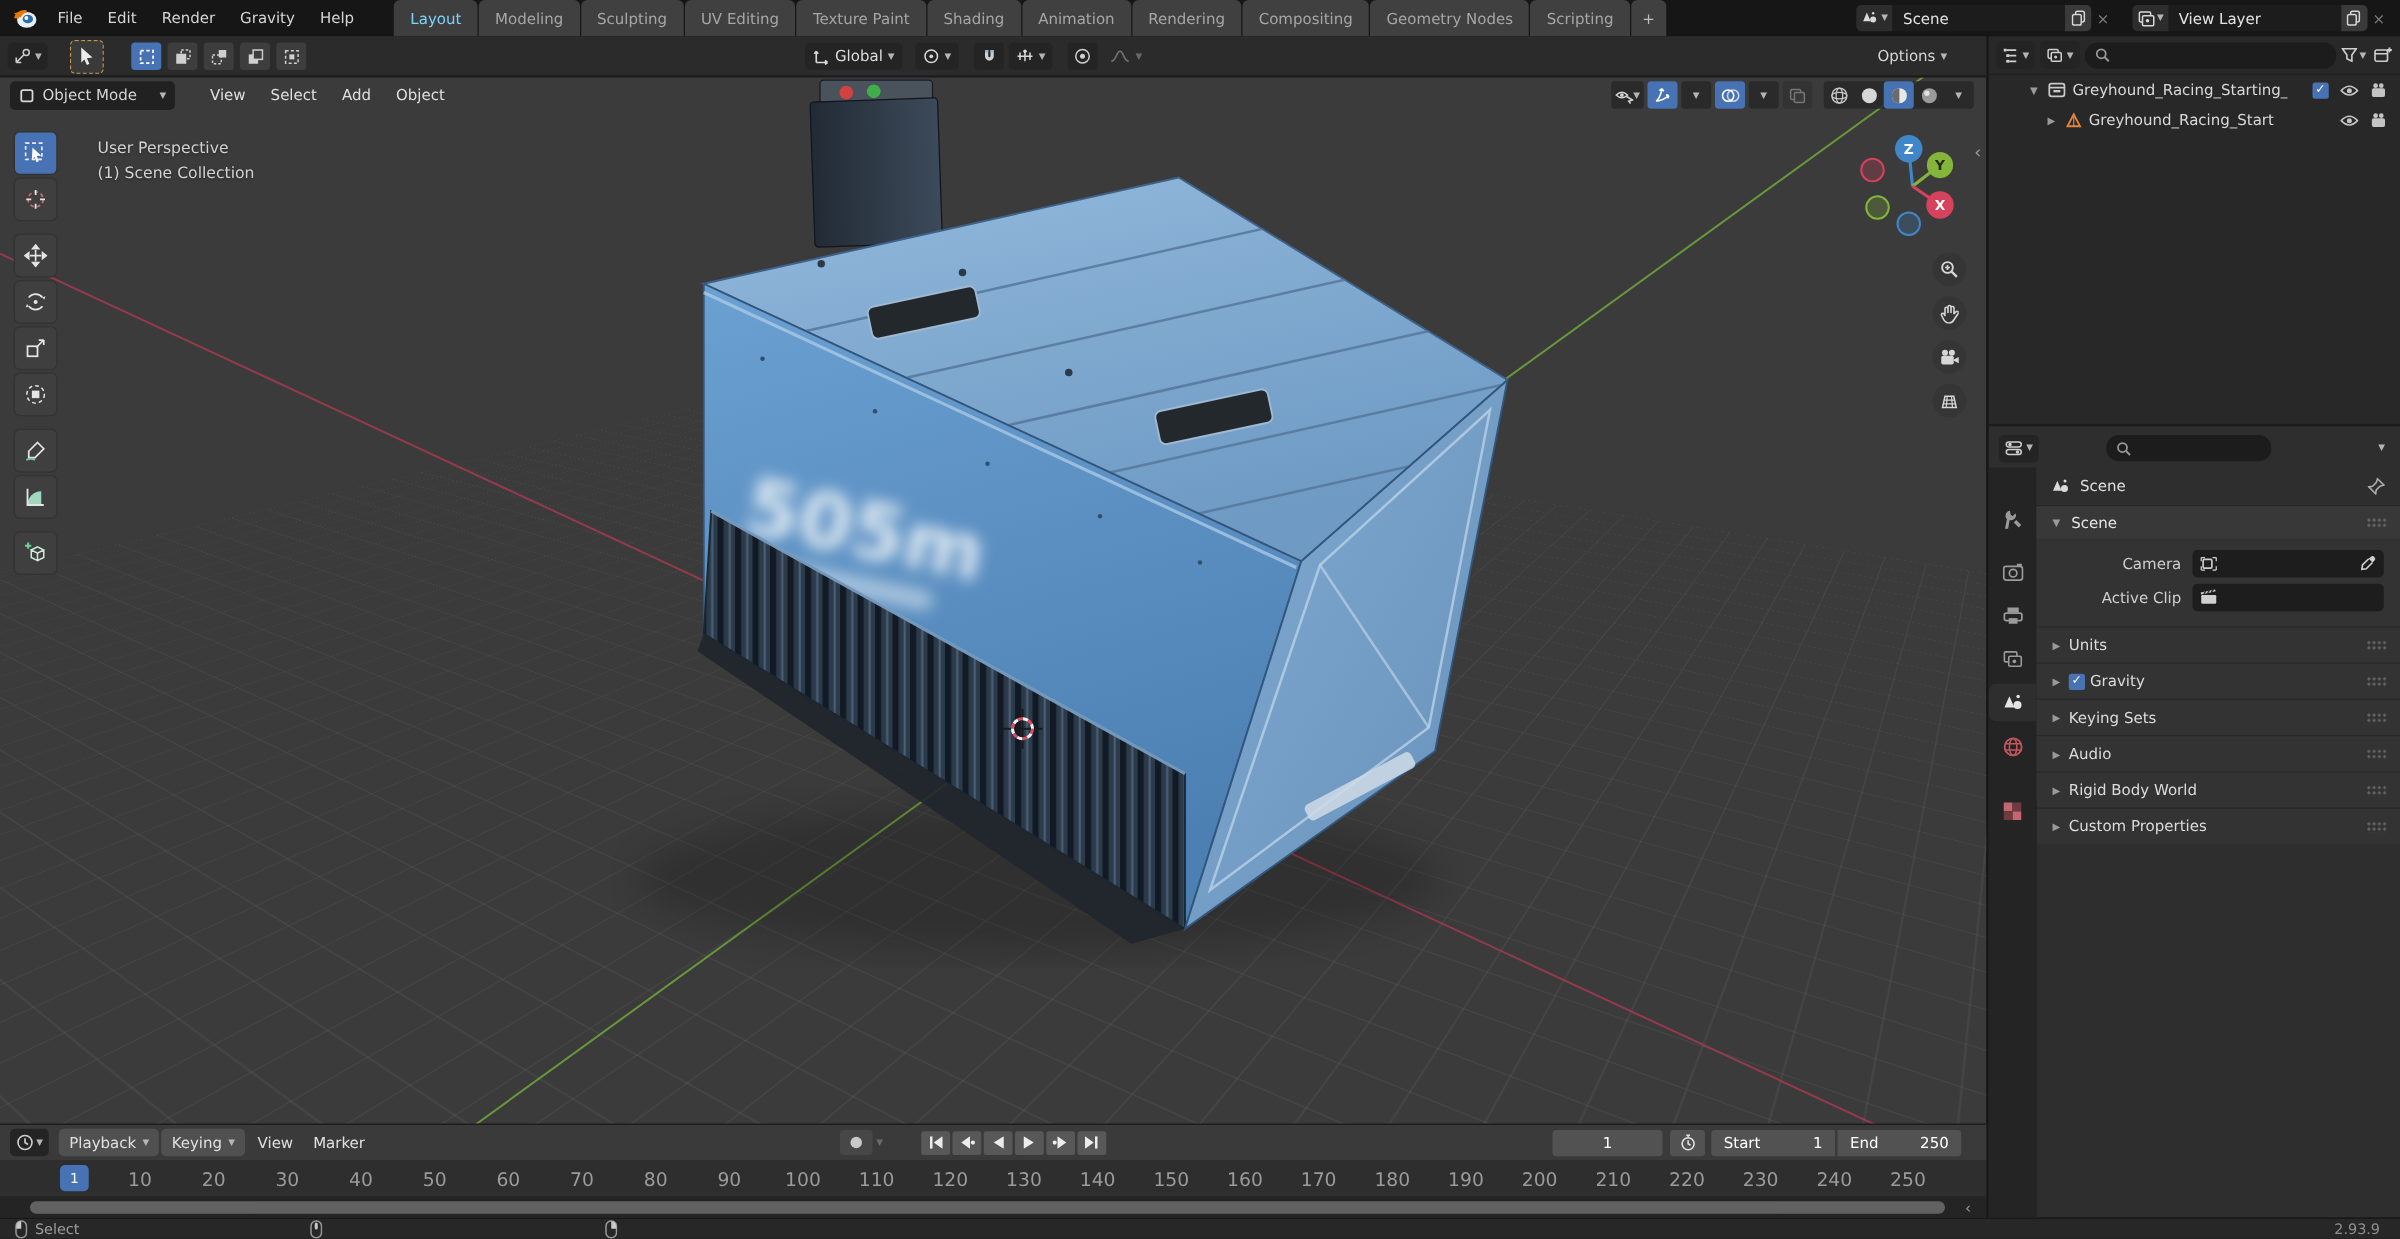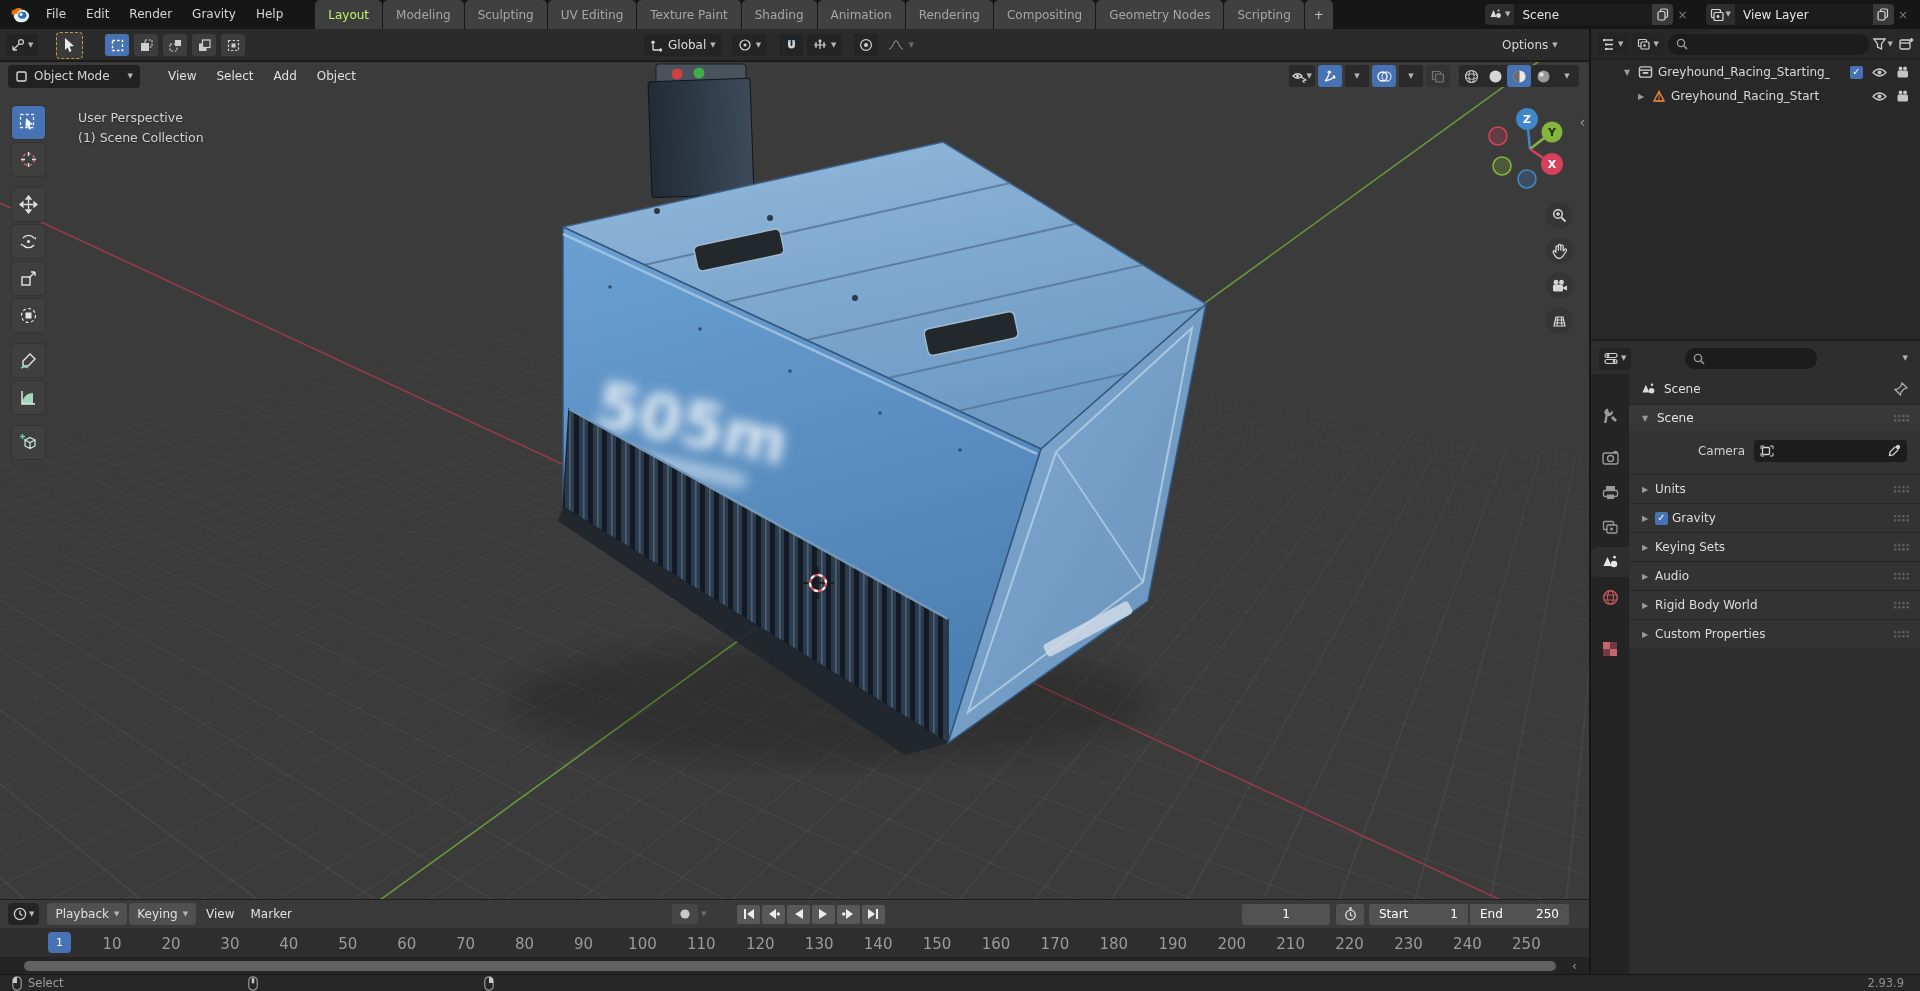--- a/index.html
+++ b/index.html
@@ -7,21 +7,21 @@
   font-family:"DejaVu Sans","Liberation Sans",sans-serif;font-size:12px;color:#d4d4d4}
 .abs{position:absolute}
 svg{display:block}
 
 #topbar{position:absolute;left:0;top:0;width:1920px;height:29px;background:#161616;display:flex;align-items:center;padding-left:8px;z-index:40}
 #logo{width:20px;height:18px;margin:0 6px 0 2px}
 #topbar-menus{display:flex}
 .menu-item{padding:0 10px;line-height:29px;color:#d6d6d6;cursor:default}
 #workspaces{display:flex;align-items:center;height:29px;margin-left:22px}
 .tab{height:29px;display:flex;align-items:center;padding:0 13px;border-radius:5px 5px 0 0;background:#404040;color:#a6a6a6;margin-right:1px;white-space:nowrap}
-.tab.active{background:#3e3e3e;color:#bef264}
+.tab.active{background:#3e3e3e;color:#7dd3fc}
 .tab.plus{padding:0 9px;color:#bdbdbd}
 #scene-selectors{margin-left:auto;display:flex;gap:14px;align-items:center;padding-right:8px}
 .id-block{display:flex;align-items:center;height:21px}
 .id-drop{display:flex;align-items:center;gap:2px;background:#2d2d2d;border-radius:4px 0 0 4px;height:100%;padding:0 4px}
 .id-name{background:#1c1c1c;padding:0 8px;height:100%;display:flex;align-items:center;width:138px;color:#e5e5e5}
 .id-copy{background:#3a3a3a;width:21px;height:100%;display:flex;align-items:center;justify-content:center;border-radius:0 4px 4px 0}
 .id-x{color:#7e7e7e;padding:0 4px;font-size:12px}
 .chev{font-size:7px;color:#b5b5b5;line-height:1}
 
 #toolrow{position:absolute;left:0;top:29px;width:1589px;height:32px;background:#2b2b2b;border-bottom:1px solid #1f1f1f;z-index:30}
@@ -837,20 +837,30 @@
               <svg width="14" height="12" viewBox="0 0 14 12">
                   <rect x="2.5" y="2.5" width="7" height="7" rx="1" fill="none" stroke="#d0d0d0" stroke-width="1.3"></rect>
                   <path d="M1 1 h3 M1 1 v3 M13 1 h-3 M13 1 v3 M1 11 h3 M1 11 v-3 M13 11 h-3 M13 11 v-3" stroke="#d0d0d0" stroke-width="1"></path>
                 </svg>
               <svg style="margin-left:auto" width="13" height="13" viewBox="0 0 13 13">
                   <path d="M8.5 1.5 a2 2 0 0 1 3 3 L10 6 7 3Z" fill="#d0d0d0"></path>
                   <path d="M7 3 L2 8 L1.5 11.5 L5 11 L10 6" fill="none" stroke="#d0d0d0" stroke-width="1.3"></path>
                 </svg>
             </span>
           </div>
+          <div class="prow">
+            <span class="plabel">Active Clip</span>
+            <span class="pfield">
+              <svg width="14" height="13" viewBox="0 0 14 13">
+                  <rect x="1" y="5" width="12" height="7" rx="1" fill="#d0d0d0"></rect>
+                  <path d="M1 4.5 L12.5 2 L12 0.5 L0.5 3Z" fill="#d0d0d0"></path>
+                  <path d="M3 4 l1.6 -2 M6 3.4 l1.6 -2 M9 2.8 l1.6 -2" stroke="#2e2e2e" stroke-width="1"></path>
+                </svg>
+            </span>
+          </div>
         </div>
       </div>
 
       <div id="prop-collapsed">
           <div class="prop-row">
             <span class="tri">▶</span>
             <span>Units</span>
             <span class="grip"></span>
           </div>
           <div class="prop-row">

